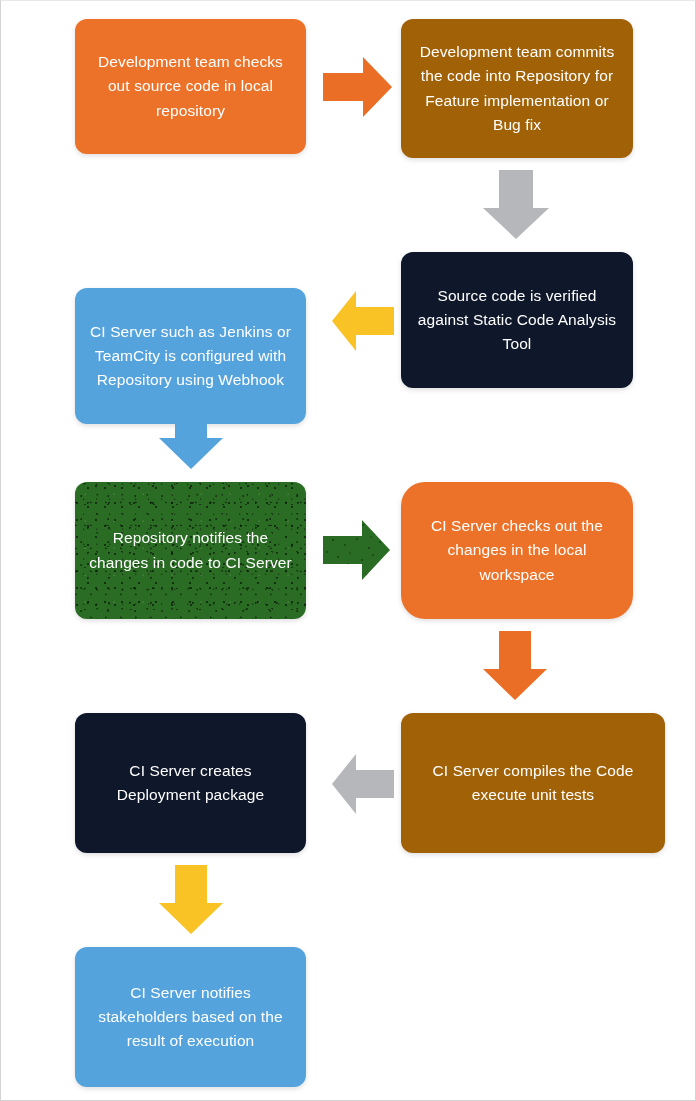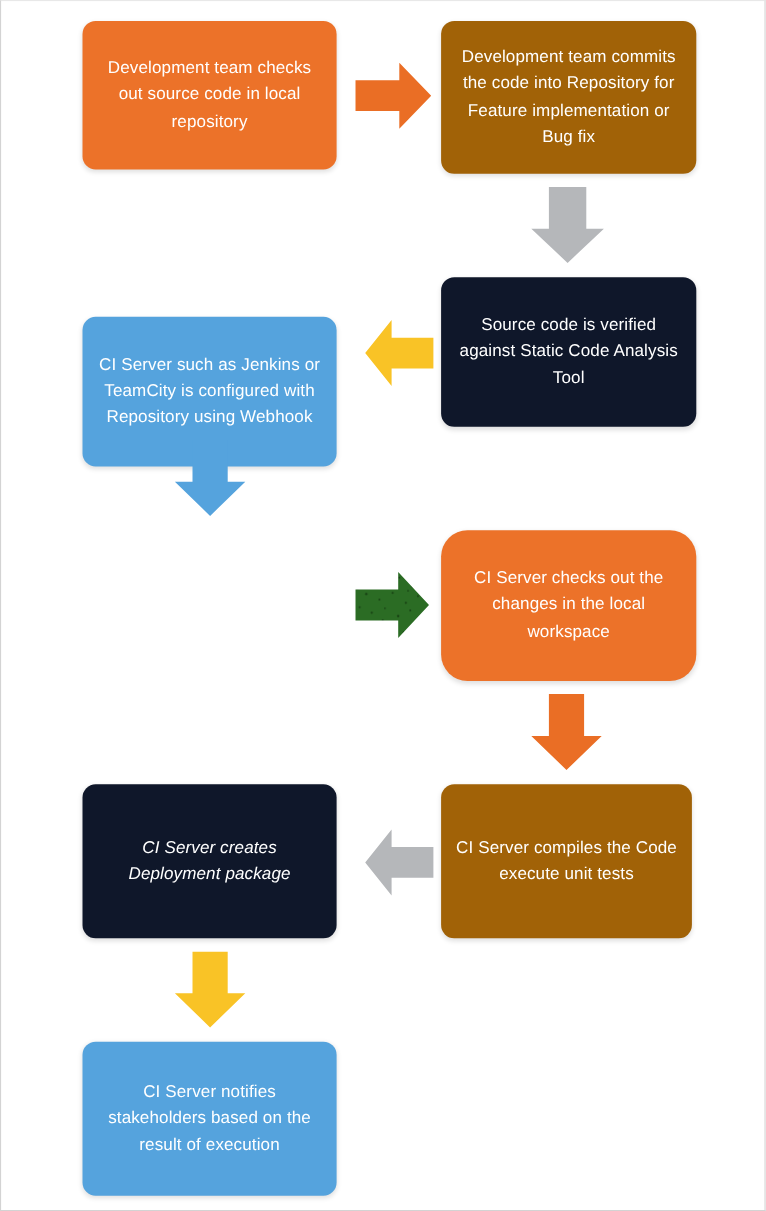--- a/index.html
+++ b/index.html
@@ -109,20 +109,23 @@
       <path class="fill-yellow" d="M63,17 L25,17 L25,1 L1,31 L25,61 L25,45 L63,45 Z"></path>
     </svg>
   </div>
 
   <div class="arrow" style="left:157px; top:399px; width:66px; height:70px;">
     <svg viewBox="0 0 66 70" preserveAspectRatio="none" aria-hidden="true">
       <path class="fill-blue" d="M17,0 L49,0 L49,38 L65,38 L33,69 L1,38 L17,38 Z"></path>
     </svg>
   </div>
 
+  <div class="node green" style="left:74px; top:481px; width:231px; height:137px;">
+    <span>Repository notifies the changes in code to CI Server</span>
+  </div>
 
   <div class="node orange" style="left:400px; top:481px; width:232px; height:137px;border-radius:24px;">
     <span>CI Server checks out the changes in the local workspace</span>
   </div>
 
   <div class="arrow" style="left:322px; top:518px; width:68px; height:62px;">
     <svg viewBox="0 0 68 62" preserveAspectRatio="none" aria-hidden="true">
       <defs>
         <pattern id="greenSpeckle" width="68" height="62" patternUnits="userSpaceOnUse">
           <rect width="68" height="62" fill="#2b6c24"></rect>
@@ -160,25 +163,25 @@
       <path fill="url(#greenSpeckle)" d="M0,17 L39,17 L39,1 L67,31 L39,61 L39,45 L0,45 Z"></path>
     </svg>
   </div>
 
   <div class="arrow" style="left:481px; top:630px; width:66px; height:70px;">
     <svg viewBox="0 0 66 70" preserveAspectRatio="none" aria-hidden="true">
       <path class="fill-orange" d="M17,0 L49,0 L49,38 L65,38 L33,69 L1,38 L17,38 Z"></path>
     </svg>
   </div>
 
-  <div class="node yellow" style="left:74px; top:712px; width:231px; height:140px;font-style:italic;">
+  <div class="node yellow" style="left:74px; top:712px; width:231px; height:140px;">
     <span>CI Server creates Deployment package</span>
   </div>
 
-  <div class="node gray" style="left:400px; top:712px; width:228px; height:140px;">
+  <div class="node gray" style="left:400px; top:712px; width:264px; height:140px;">
     <span>CI Server compiles the Code execute unit tests</span>
   </div>
 
   <div class="arrow" style="left:330px; top:752px; width:64px; height:62px;">
     <svg viewBox="0 0 64 62" preserveAspectRatio="none" aria-hidden="true">
       <path class="fill-gray" d="M63,17 L25,17 L25,1 L1,31 L25,61 L25,45 L63,45 Z"></path>
     </svg>
   </div>
 
   <div class="arrow" style="left:157px; top:864px; width:66px; height:70px;">

